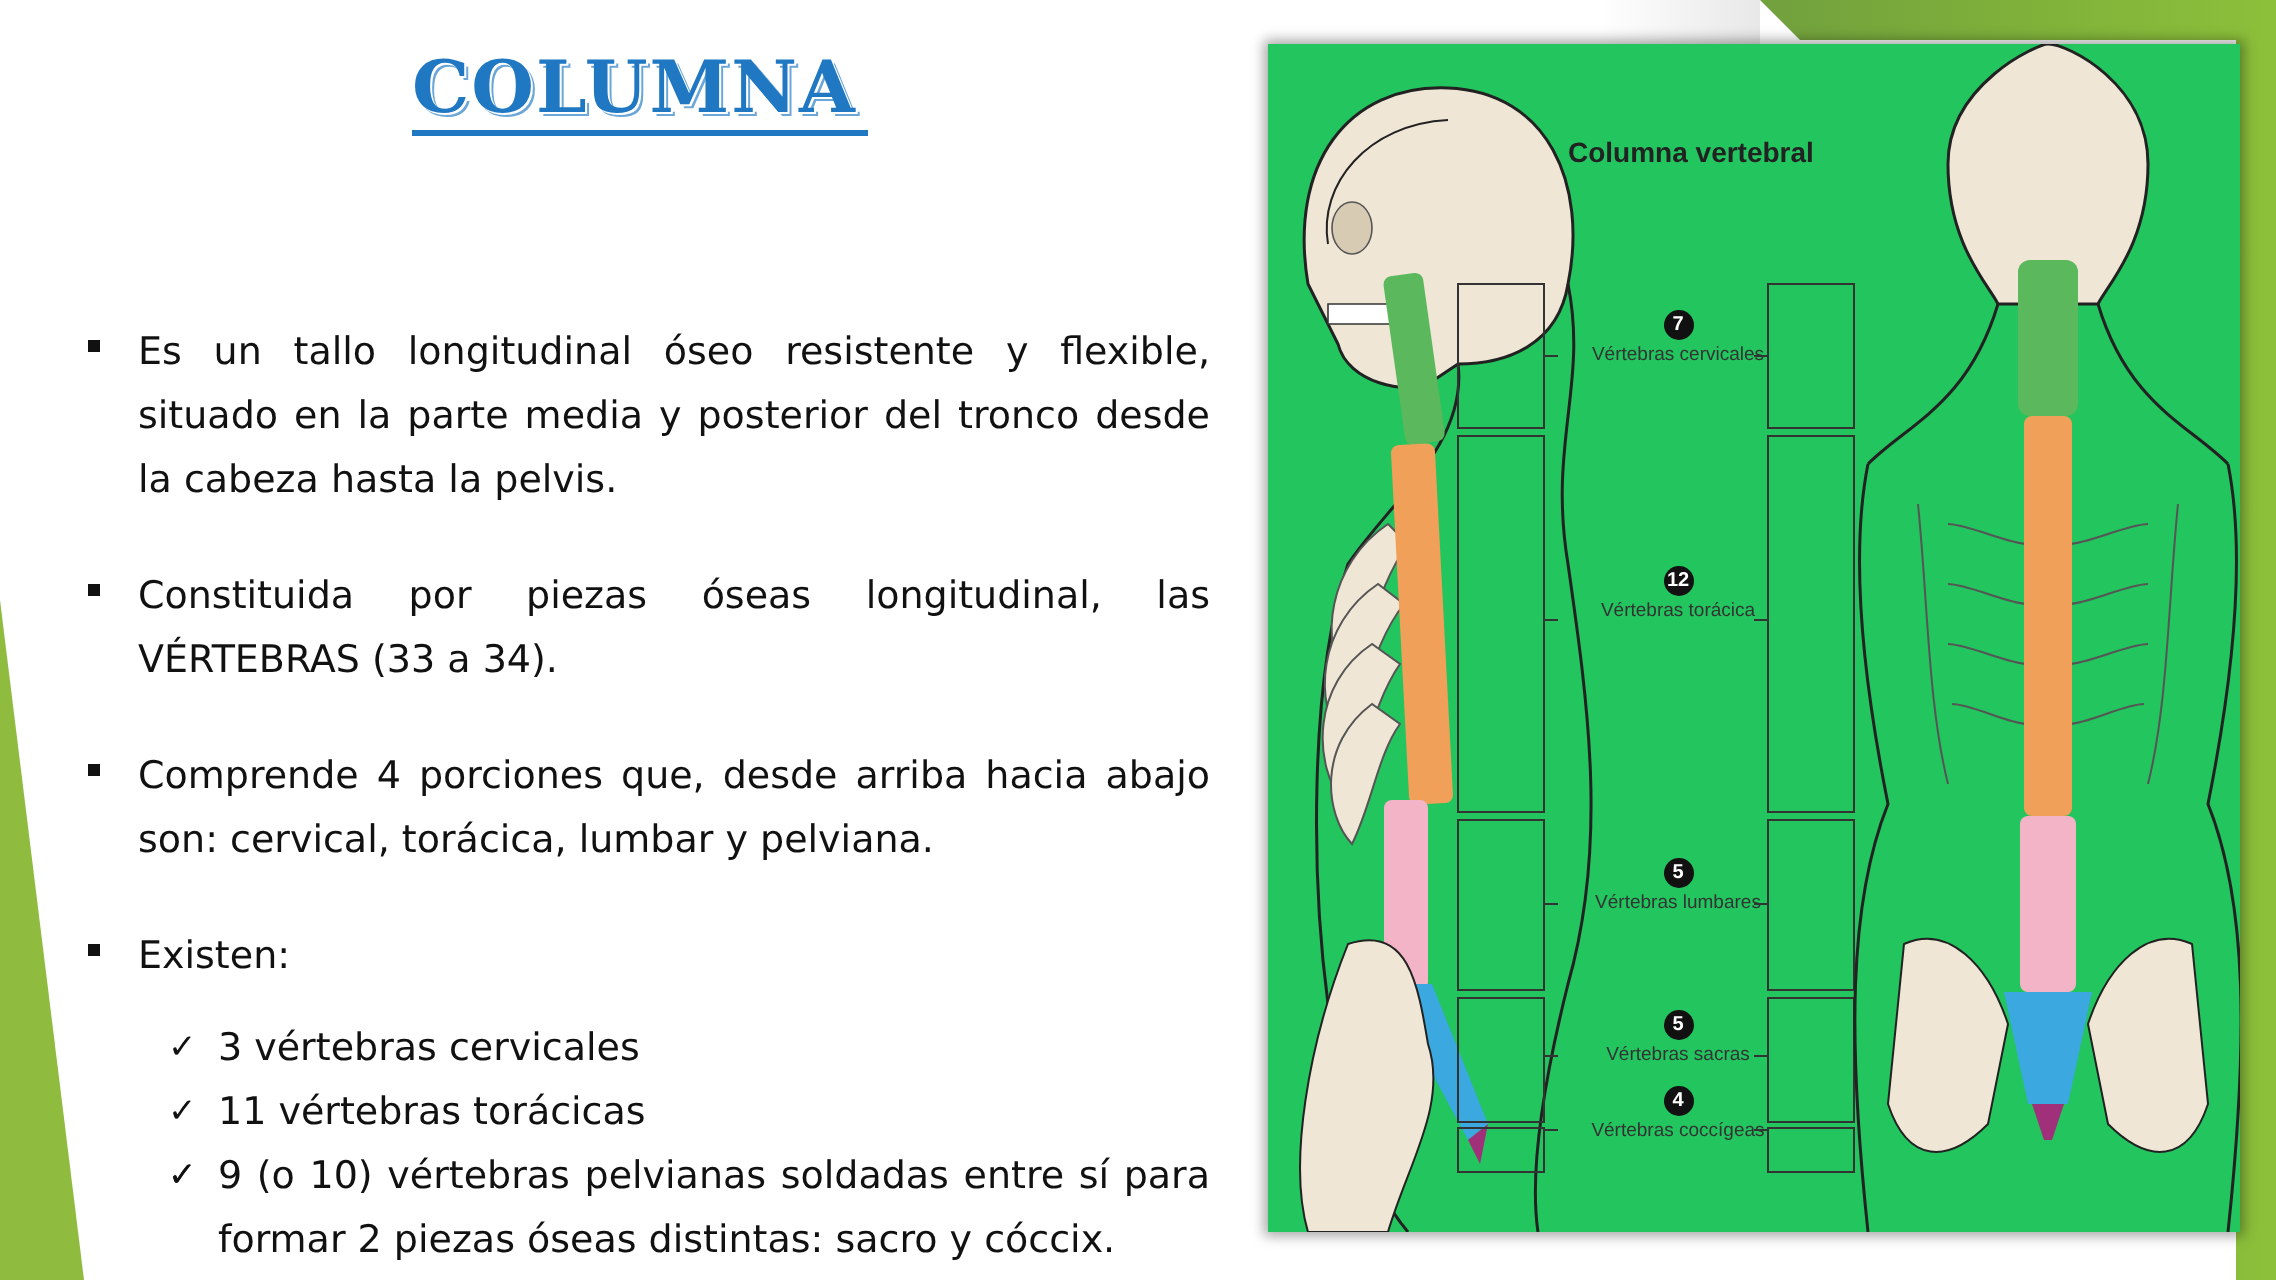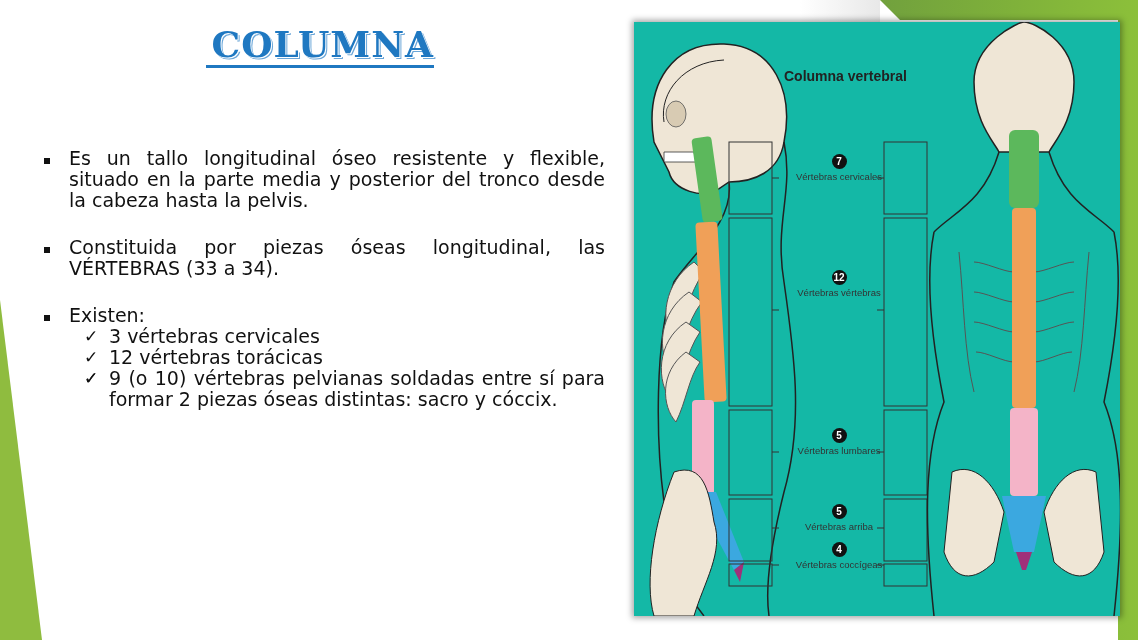--- a/index.html
+++ b/index.html
@@ -18,52 +18,52 @@
     clip-path: polygon(20px 0, 278px 0, 278px 640px, 258px 640px, 258px 20px, 40px 20px);
   }
   .bg-top-grey {
     position: absolute; left: 800px; top: 0; width: 80px; height: 24px;
     background: linear-gradient(90deg, #ffffff, #e8e8e8);
   }
 
   
   .title {
     position: absolute; left: 160px; top: 24px; width: 320px;
-    text-align: right;
+    text-align: left;
     font-family: "DejaVu Serif", serif; font-weight: bold;
     color: #1f78c1; letter-spacing: 1px;
     text-shadow: 1px 1px 0 #ffffff, 2px 2px 0 #6aa6d8;
   }
   .title-line {
     display: block; font-size: 36px; line-height: 40px;
     border-bottom: 3px solid #1f78c1; margin: 0 auto 4px auto; padding-bottom: 1px;
   }
   .title-line.l1 { width: 228px; }
   .title-line.l2 { width: 276px; }
 
   
   .content {
-    position: absolute; left: 44px; top: 148px; width: 561px;
-    font-size: 19px; line-height: 21px;
+    position: absolute; left: 44px; top: 160px; width: 561px;
+    font-size: 19px; line-height: 32px;
   }
   .bullet {
     position: relative; padding-left: 25px; text-align: justify; margin-bottom: 26px;
   }
   .bullet::before {
     content: ""; position: absolute; left: 0; top: 10px; width: 6px; height: 6px; background: #111;
   }
   .bullet b { font-weight: normal; }
   .checks { list-style: none; margin-left: 40px; margin-top: 0; }
   .checks li { position: relative; padding-left: 25px; text-align: justify; }
   .check-icon { position: absolute; left: 0; top: 0; font-size: 17px; }
 
   
   .card {
     position: absolute; left: 634px; top: 22px; width: 486px; height: 594px;
-    background: #14b8a6;
+    background: #22c55e;
     box-shadow: 0 0 6px 2px rgba(0,0,0,0.35);
     overflow: hidden;
   }
   .diagram-title {
     position: absolute; left: 150px; top: 46px; font-size: 14px; font-weight: bold;
     font-family: "Liberation Sans", sans-serif; color: #222;
   }
   .label-group { position: absolute; left: 140px; width: 130px; text-align: center; }
   .num-badge {
     display: inline-block; width: 15px; height: 15px; border-radius: 50%;
@@ -84,26 +84,29 @@
   <span class="title-line l1">COLUMNA</span>
 </h1>
 
 <div class="content">
   <p class="bullet">
     <span>Es un tallo longitudinal óseo resistente y flexible, situado en la parte media y posterior del tronco desde la cabeza hasta la pelvis.</span>
   </p>
   <p class="bullet">
     <span>Constituida por piezas óseas longitudinal, las </span><b>VÉRTEBRAS</b><span> (33 a 34).</span>
   </p>
-  <div class="bullet" style="margin-bottom:0">
+  <p class="bullet">
+    <span>Comprende 4 porciones que, desde arriba hacia abajo son: cervical, torácica, lumbar y pelviana.</span>
+  </p>
+  <div class="bullet" style="margin-bottom:14px">
     <span>Existen:</span>
   </div>
   <ul class="checks">
     <li><span class="check-icon">✓</span><span>3 vértebras cervicales</span></li>
-    <li><span class="check-icon">✓</span><span>12 vértebras torácicas</span></li>
+    <li><span class="check-icon">✓</span><span>11 vértebras torácicas</span></li>
     <li><span class="check-icon">✓</span></li>
     <li><span class="check-icon">✓</span><span>9 (o 10) vértebras pelvianas soldadas entre sí para formar 2 piezas óseas distintas: sacro y cóccix.</span></li>
   </ul>
 </div>
 
 <div class="card">
   <svg width="486" height="594" viewBox="0 0 486 594">
 
     <g>
       <path d="M20 120 C10 60 40 20 90 22 C140 24 160 70 150 120 C145 150 120 160 95 160 L80 170 C70 175 40 170 35 150 Z" fill="#efe6d6" stroke="#222" stroke-width="1.5"></path>
@@ -178,29 +181,29 @@
       <path d="M382 530 L398 530 L392 548 L388 548 Z" fill="#a0307a"></path>
     </g>
   </svg>
 
   <div class="diagram-title">Columna vertebral</div>
 
   <div class="label-group" style="top:128px">
     <span class="num-badge">7</span>
     <span class="label-text">Vértebras cervicales</span>
   </div>
-  <div class="label-group" style="top:244px">
+  <div class="label-group" style="top:256px">
     <span class="num-badge">12</span>
-    <span class="label-text">Vértebras vértebras</span>
+    <span class="label-text">Vértebras torácica</span>
   </div>
   <div class="label-group" style="top:402px">
     <span class="num-badge">5</span>
     <span class="label-text">Vértebras lumbares</span>
   </div>
   <div class="label-group" style="top:478px">
     <span class="num-badge">5</span>
-    <span class="label-text">Vértebras arriba</span>
+    <span class="label-text">Vértebras sacras</span>
   </div>
   <div class="label-group" style="top:516px">
     <span class="num-badge">4</span>
     <span class="label-text">Vértebras coccígeas</span>
   </div>
 </div>
 
 </body></html>

